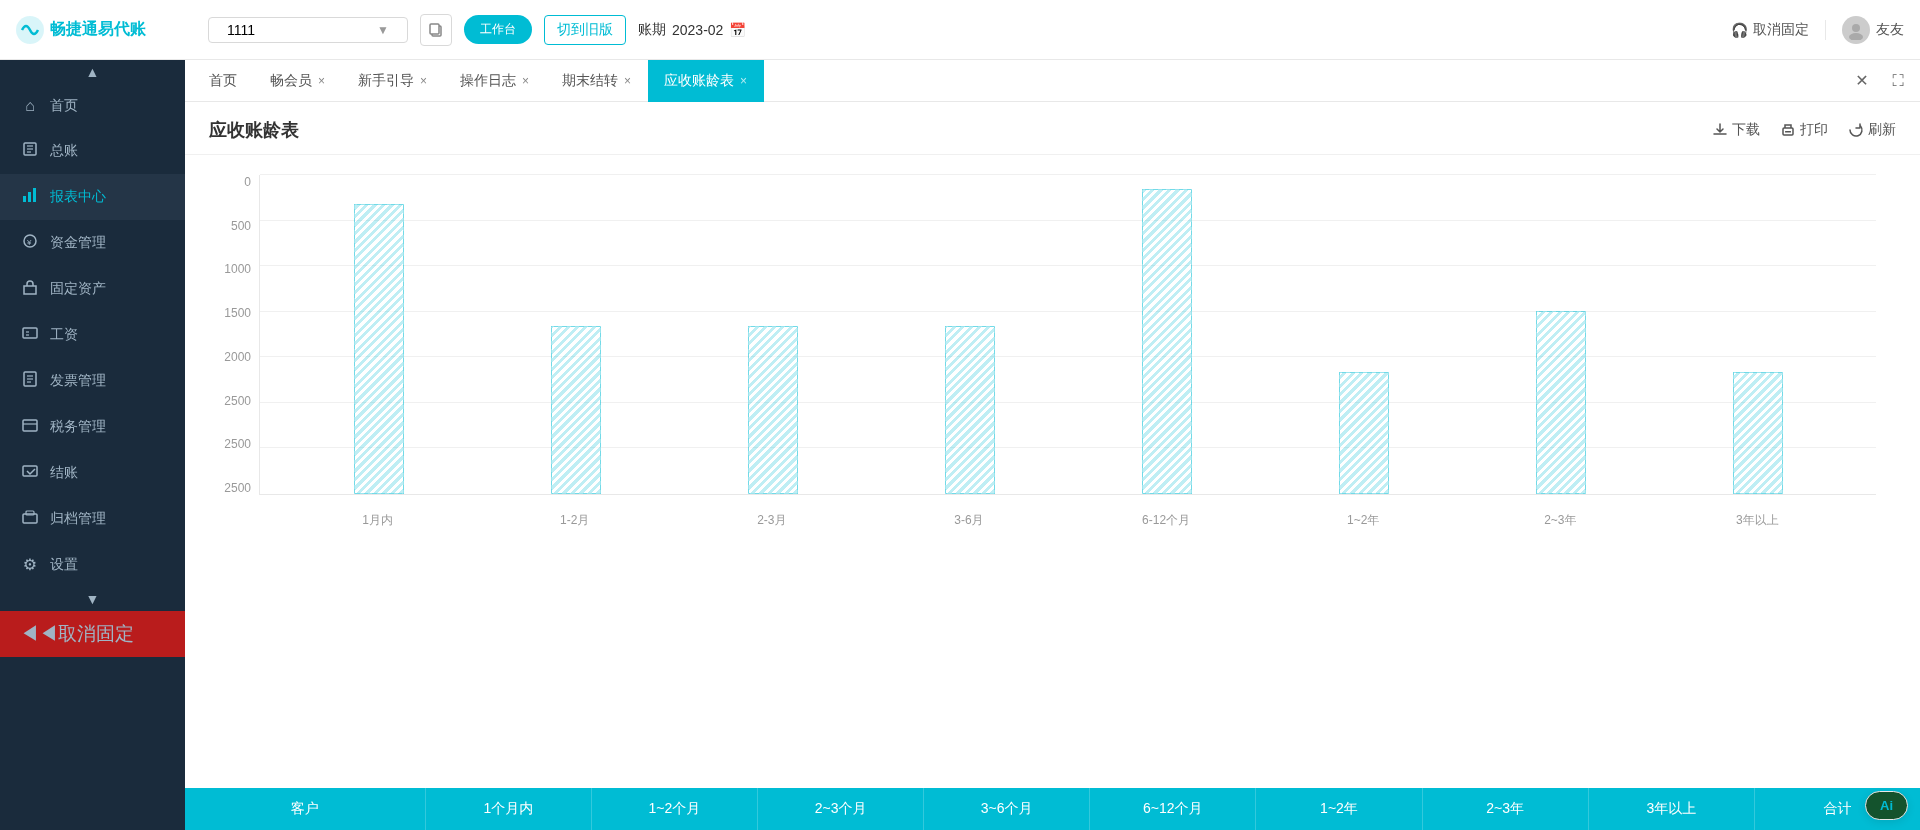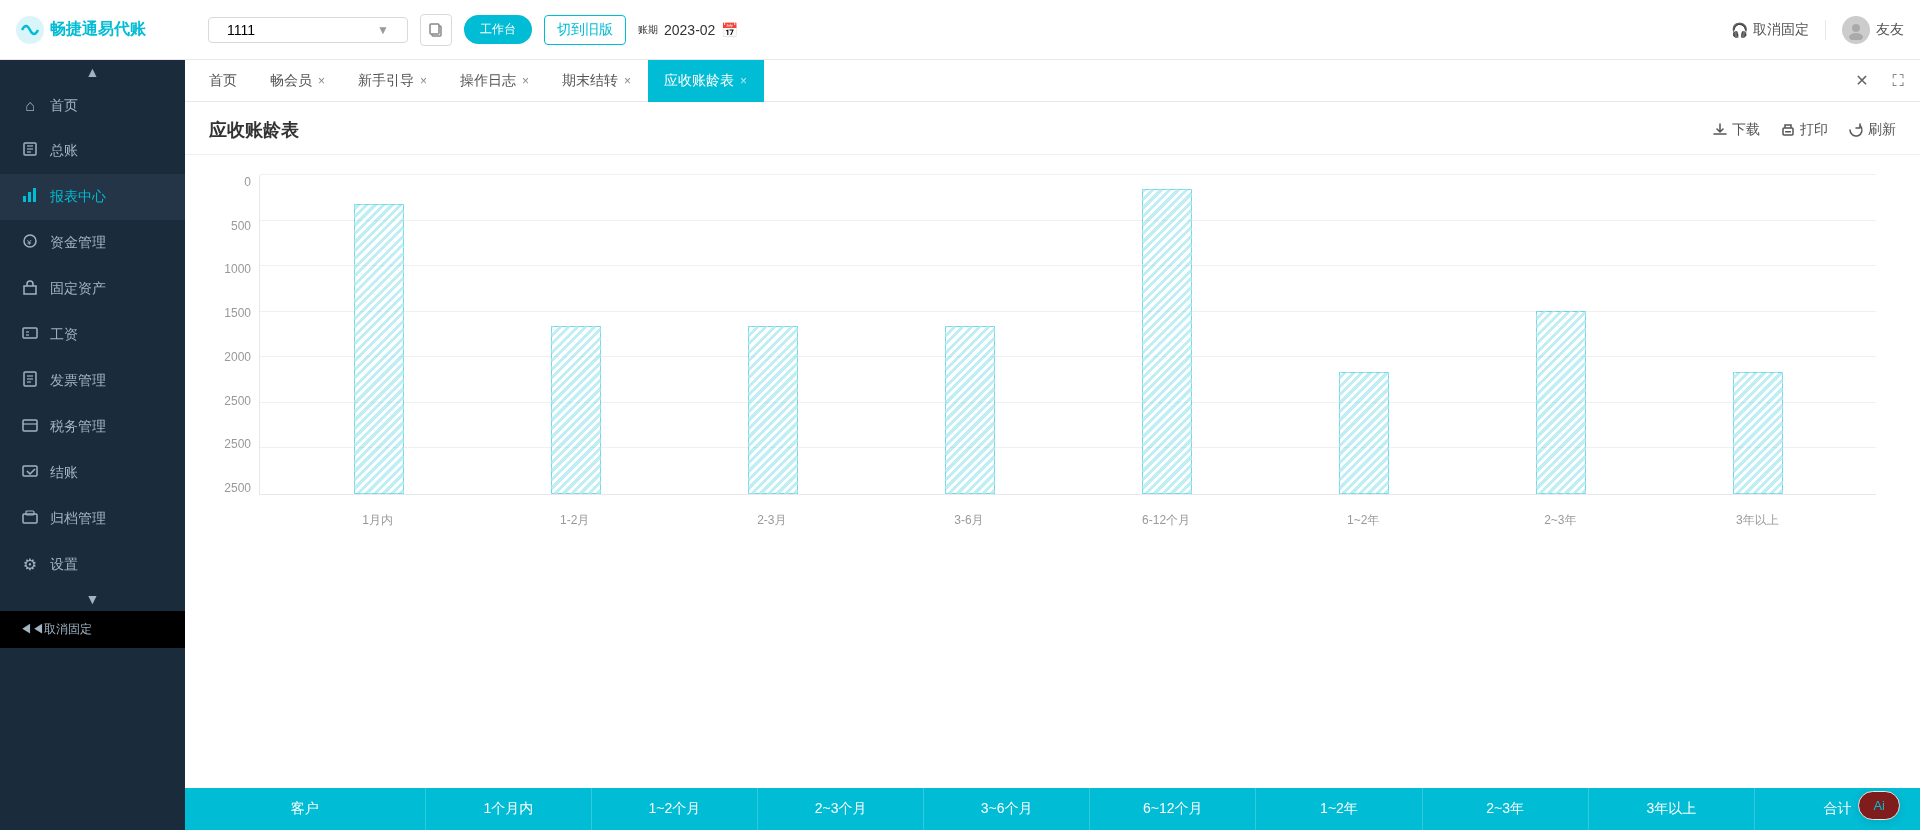--- a/index.html
+++ b/index.html
@@ -71,21 +71,21 @@
       padding: 5px 12px;
       cursor: pointer;
       font-size: 14px;
     }
     .period-area {
       display: flex;
       align-items: center;
       gap: 6px;
       color: #333;
     }
-    .period-label { font-size: 10px; }
+    .period-label { font-size: 14px; }
     .period-value { font-size: 14px; font-weight: 500; }
     .period-icon { color: #00bcd4; cursor: pointer; }
     .header-right {
       margin-left: auto;
       display: flex;
       align-items: center;
       gap: 16px;
       color: #555;
     }
     .consult-btn {
@@ -153,22 +153,22 @@
       background: #1a2b3c;
       color: #a0b4c4;
     }
     .cancel-fixed {
       display: flex;
       align-items: center;
       gap: 6px;
       padding: 10px 20px;
       cursor: pointer;
       color: #a0b4c4;
-      font-size: 12px;
-      background: #000000;
+      font-size: 19px;
+      background: #b91c1c;
     }
 
     
     .content-area {
       flex: 1;
       display: flex;
       flex-direction: column;
       overflow: hidden;
       background: #f5f6fa;
     }
@@ -380,30 +380,30 @@
       text-align: center;
       border-right: 1px solid rgba(255,255,255,0.2);
     }
     .table-header-cell:first-child { flex: 1.5; }
     .table-header-cell:last-child { border-right: none; }
 
     
     .ai-badge {
       position: fixed;
       bottom: 10px;
-      right: 20px;
-      background: #7f1d1d;
+      right: 12px;
+      background: #14532d;
       border: 1px solid #e8e8e8;
       border-radius: 20px;
       padding: 6px 14px;
       font-size: 13px;
       color: #00bcd4;
       cursor: pointer;
       box-shadow: 0 2px 8px rgba(0,0,0,0.1);
-      font-weight: normal;
+      font-weight: bold;
     }
   </style>
 </head>
 <body>
 
 <div class="top-header">
   <div class="logo-area">
     <svg class="logo-icon" viewBox="0 0 28 28" fill="none">
       <circle cx="14" cy="14" r="14" fill="#00bcd4" opacity="0.15"></circle>
       <path d="M6 14 Q10 6 14 14 Q18 22 22 14" stroke="#00bcd4" stroke-width="2.5" fill="none"></path>

